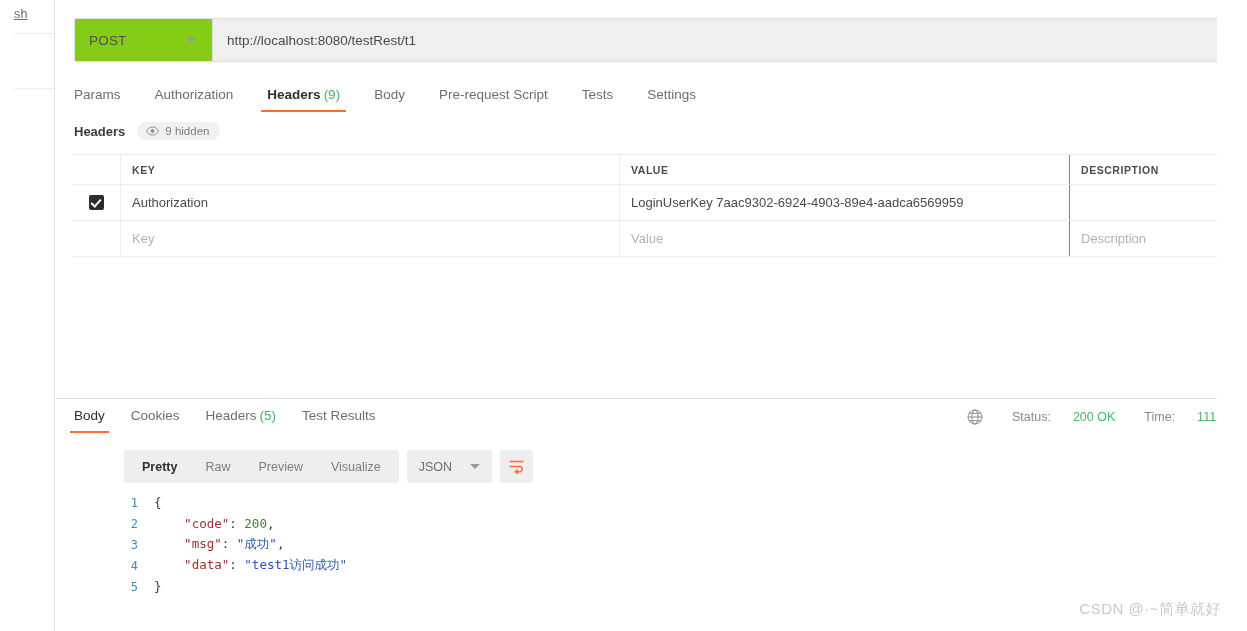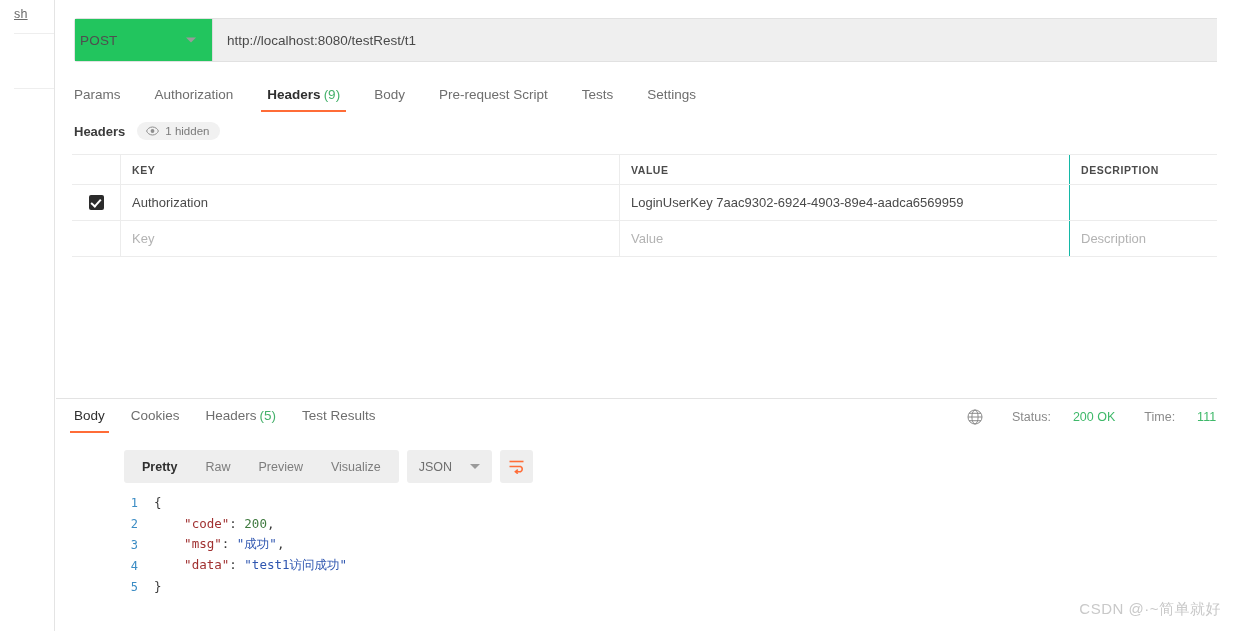--- a/index.html
+++ b/index.html
@@ -28,22 +28,22 @@
   #main {
     position: absolute; left: 56px; top: 0; width: 1161px; height: 631px;
     background: #ffffff;
   }
 
   
   #urlbar { position: absolute; left: 18px; top: 18px; width: 1161px; height: 44px;
             display: flex; border: 1px solid #e1e1e1; border-radius: 3px; background:#eeeeee; }
   #method {
     width: 138px; height: 100%;
-    display: flex; align-items: center; background: #22c55e;
-    border-right: 1px solid #dcdcdc; padding: 0 5px; position: relative;
+    display: flex; align-items: center; background: #84cc16;
+    border-right: 1px solid #dcdcdc; padding: 0 14px; position: relative;
   }
   #method .m-text { font-size: 13.5px; color: #4f4f4f; letter-spacing:.2px; }
   #method .caret {
     position: absolute; right: 16px; top: 50%; transform: translateY(-50%);
     width: 0; height: 0; border-left: 5px solid transparent;
     border-right: 5px solid transparent; border-top: 5px solid #9a9a9a;
   }
   #urlfield { flex: 1; height: 100%; display: flex; align-items: center;
               padding: 0 14px; background: #efefef; }
   #urlfield .u-text { font-size: 13.5px; color: #4a4a4a; }
@@ -206,21 +206,21 @@
       </div>
     </div>
 
     <div id="hsub">
       <span class="h-title">Headers</span>
       <span class="h-pill">
         <svg class="eye" width="13" height="10" viewBox="0 0 13 10">
           <path d="M6.5 1C3.6 1 1.3 3 0.6 5c0.7 2 3 4 5.9 4s5.2-2 5.9-4C11.7 3 9.4 1 6.5 1z" fill="none" stroke="#8e8e8e" stroke-width="1"></path>
           <circle cx="6.5" cy="5" r="1.9" fill="#8e8e8e"></circle>
         </svg>
-        <span>1 hidden</span>
+        <span>9 hidden</span>
       </span>
     </div>
 
     <div id="htable">
       <div class="hrow head">
         <div class="c-chk"></div>
         <div class="c-key">KEY</div>
         <div class="c-val">VALUE</div>
         <div class="c-desc">DESCRIPTION</div>
       </div>

